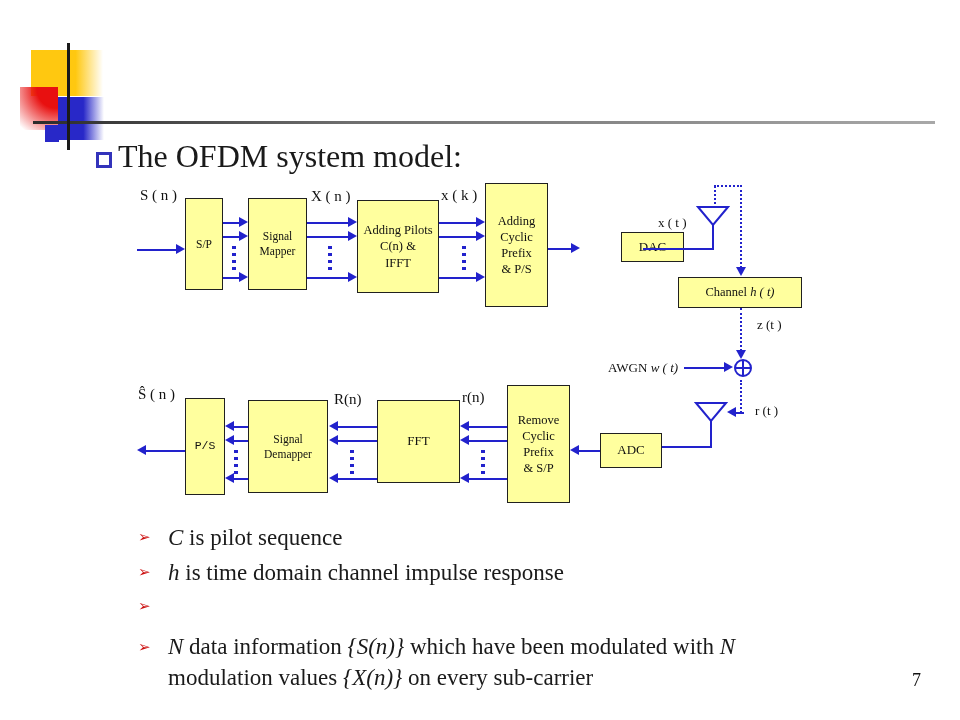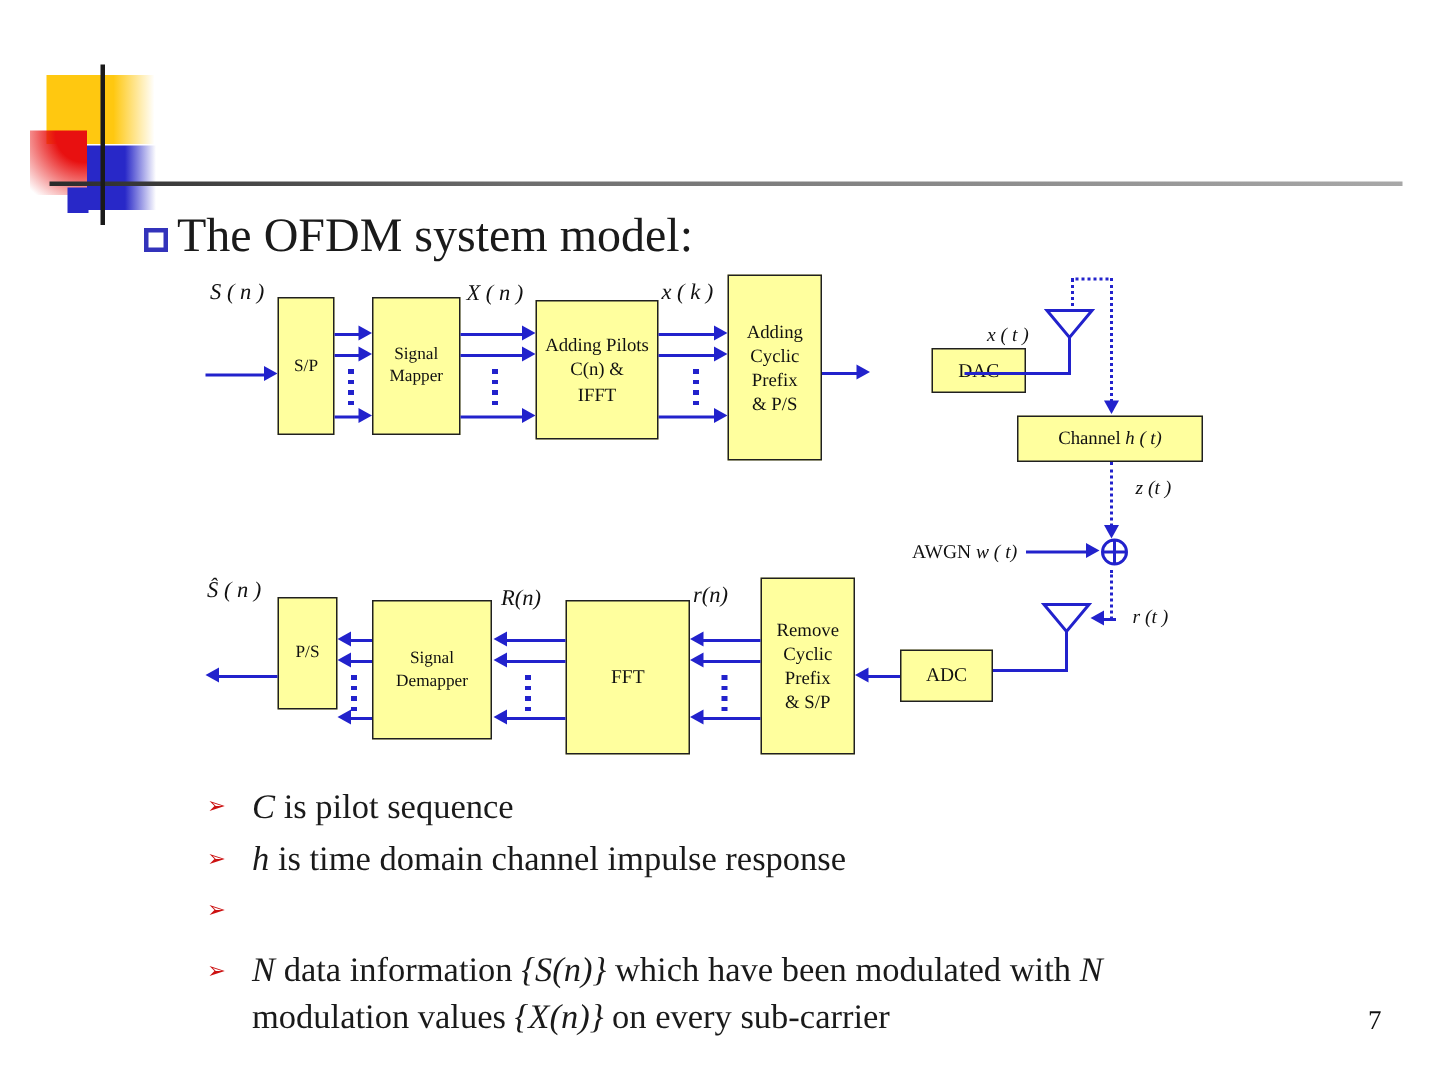--- a/index.html
+++ b/index.html
@@ -39,21 +39,21 @@
   .hl{position:absolute;height:2px;background:var(--blue);}
   .vl{position:absolute;width:2px;background:var(--blue);}
   .hdot{position:absolute;height:0;border-top:2px dotted var(--blue);}
   .vdot{position:absolute;width:0;border-left:2px dotted var(--blue);}
   .vdots{position:absolute;width:4px;
     background-image:repeating-linear-gradient(to bottom,var(--blue) 0 3px,transparent 3px 7px);}
   .ah{position:absolute;width:0;height:0;}
   .ah.r{border-top:5px solid transparent;border-bottom:5px solid transparent;border-left:9px solid var(--blue);}
   .ah.l{border-top:5px solid transparent;border-bottom:5px solid transparent;border-right:9px solid var(--blue);}
   .ah.d{border-left:5px solid transparent;border-right:5px solid transparent;border-top:9px solid var(--blue);}
-  .siglabel{position:absolute;font-style:italic;font-size:15px;color:#111;white-space:nowrap;}
+  .siglabel{position:absolute;font-size:15px;color:#111;white-space:nowrap;}
   .smalllabel{font-size:13px;}
   .svgicon{position:absolute;}
   
   .bgl{position:absolute;color:var(--red);font-size:15px;font-family:"DejaVu Sans",sans-serif;}
   .btext{position:absolute;left:168px;font-size:23px;color:var(--ink);line-height:31px;}
   .btext i, .intro-text i{font-style:italic;}
   .page-num{position:absolute;left:912px;top:670px;font-size:18px;color:#111;}
 </style>
 </head>
 <body>
@@ -171,21 +171,21 @@
 
   <div class="hl" style="left:468px;top:426px;width:39px;"></div>
   <div class="ah l" style="left:460px;top:421px;"></div>
   <div class="hl" style="left:468px;top:440px;width:39px;"></div>
   <div class="ah l" style="left:460px;top:435px;"></div>
   <div class="vdots" style="left:481px;top:450px;height:26px;"></div>
   <div class="hl" style="left:468px;top:478px;width:39px;"></div>
   <div class="ah l" style="left:460px;top:473px;"></div>
   <div class="siglabel" style="left:462px;top:389px;">r(n)</div>
 
-  <div class="box" style="left:377px;top:400px;width:83px;height:103px;font-size:13px;"><span>FFT</span></div>
+  <div class="box" style="left:377px;top:400px;width:83px;height:83px;font-size:13px;"><span>FFT</span></div>
 
   <div class="hl" style="left:337px;top:426px;width:40px;"></div>
   <div class="ah l" style="left:329px;top:421px;"></div>
   <div class="hl" style="left:337px;top:440px;width:40px;"></div>
   <div class="ah l" style="left:329px;top:435px;"></div>
   <div class="vdots" style="left:350px;top:450px;height:26px;"></div>
   <div class="hl" style="left:337px;top:478px;width:40px;"></div>
   <div class="ah l" style="left:329px;top:473px;"></div>
   <div class="siglabel" style="left:334px;top:391px;">R(n)</div>
 
@@ -193,21 +193,21 @@
 Demapper</span></div>
 
   <div class="hl" style="left:233px;top:426px;width:15px;"></div>
   <div class="ah l" style="left:225px;top:421px;"></div>
   <div class="hl" style="left:233px;top:440px;width:15px;"></div>
   <div class="ah l" style="left:225px;top:435px;"></div>
   <div class="vdots" style="left:234px;top:450px;height:26px;"></div>
   <div class="hl" style="left:233px;top:478px;width:15px;"></div>
   <div class="ah l" style="left:225px;top:473px;"></div>
 
-  <div class="box" style="left:185px;top:398px;width:40px;height:75px;"><span>P/S</span></div>
+  <div class="box" style="left:185px;top:398px;width:40px;height:97px;font-family:Liberation Mono, monospace;"><span>P/S</span></div>
 
   <div class="hl" style="left:146px;top:450px;width:39px;"></div>
   <div class="ah l" style="left:137px;top:445px;"></div>
   <div class="siglabel" style="left:138px;top:386px;">Ŝ ( n )</div>
 
   <div class="bgl" style="left:138px;top:528px;">➢</div>
   <div class="btext" style="top:522px;"><i>C</i><span> is pilot sequence</span></div>
 
   <div class="bgl" style="left:138px;top:563px;">➢</div>
   <div class="btext" style="top:557px;"><i>h</i><span> is time domain channel impulse response</span></div>

